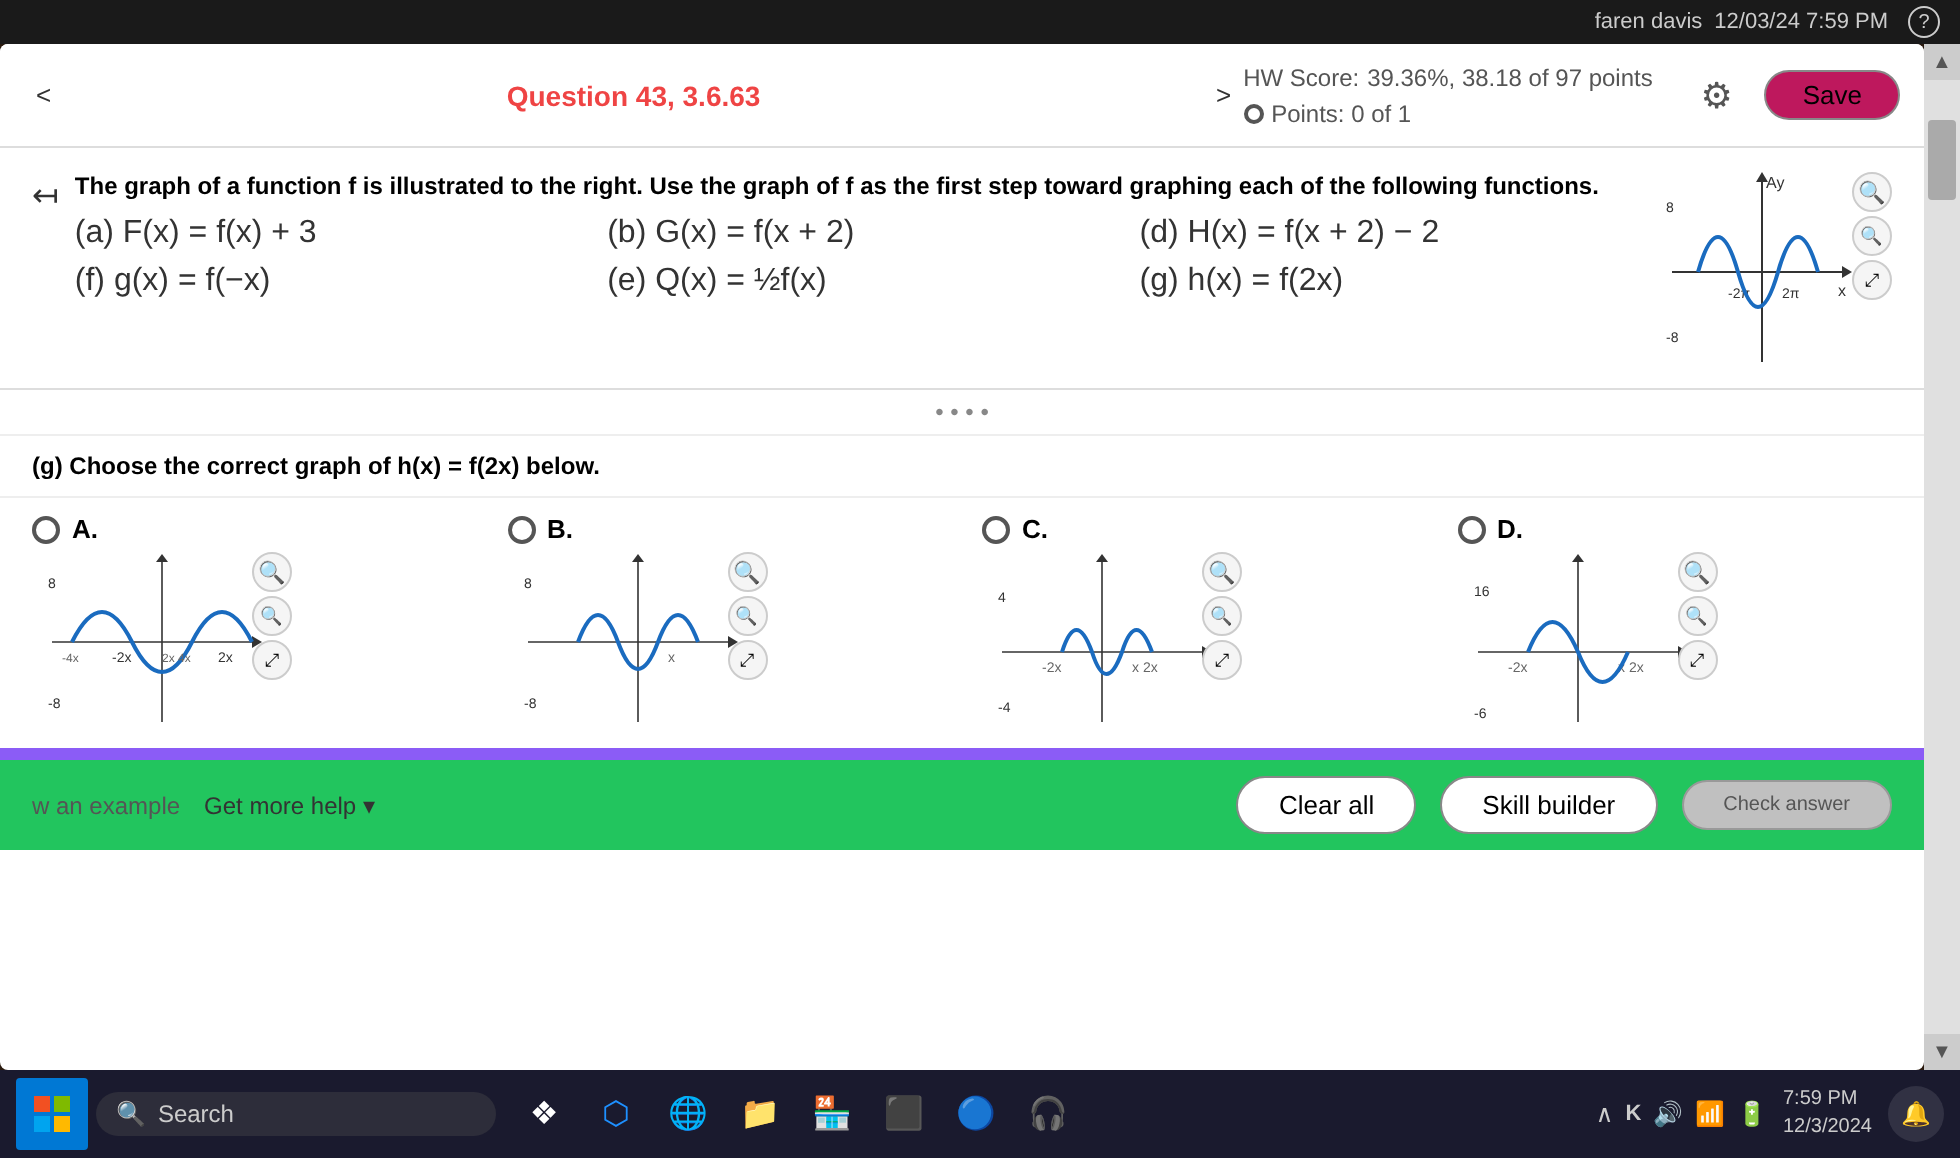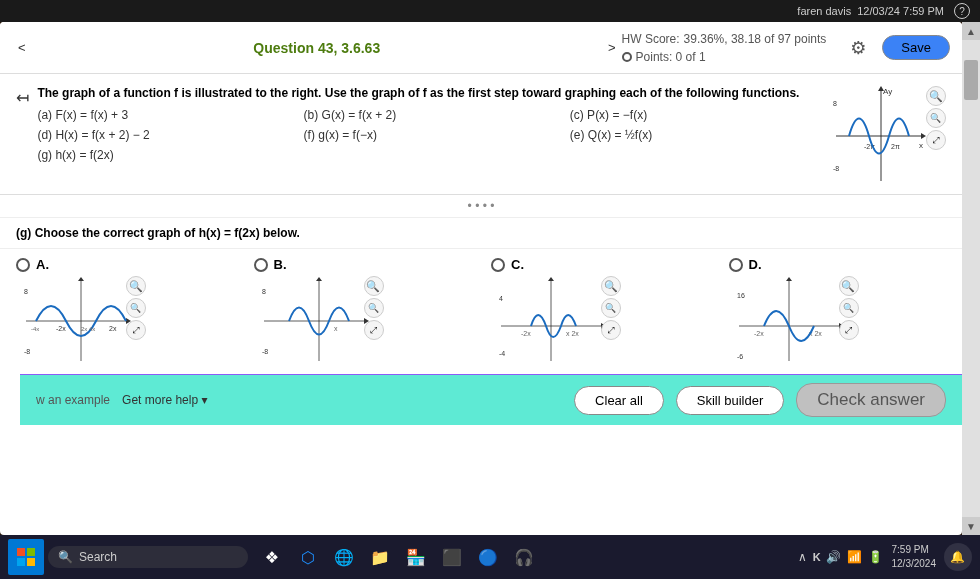--- a/index.html
+++ b/index.html
@@ -58,21 +58,21 @@
       height: 52px;
     }
     .nav-back {
       font-size: 13px; color: #333; cursor: pointer; padding: 0 6px;
     }
     .question-info {
       flex: 1;
       text-align: center;
     }
     .question-title {
-      font-weight: bold; font-size: 14px; color: #4d7c0f;
+      font-weight: bold; font-size: 14px; color: #ef4444;
     }
     .question-subtitle {
       font-size: 11px; color: #555;
     }
     .nav-forward {
       font-size: 13px; color: #333; cursor: pointer; padding: 0 6px;
     }
     .score-info {
       font-size: 12px; color: #555;
       line-height: 1.5;
@@ -88,21 +88,21 @@
     }
     .gear-btn {
       margin-left: 16px;
       width: 32px; height: 32px;
       background: none;
       border: none; cursor: pointer;
       font-size: 18px; color: #555;
     }
     .save-btn {
       margin-left: 8px;
-      background: #3b82f6;
+      background: #be185d;
       border: 1px solid #888;
       border-radius: 16px;
       padding: 4px 18px;
       font-size: 13px;
       cursor: pointer;
     }
 
     
     .problem-area {
       display: flex;
@@ -121,21 +121,21 @@
       font-size: 12px;
       margin-bottom: 8px;
     }
     .problem-functions {
       display: grid;
       grid-template-columns: repeat(3, 1fr);
       gap: 6px 20px;
       font-size: 12px;
     }
     .func-item {
-      font-size: 12px;
+      font-size: 16px;
       color: #333;
     }
     .graph-preview {
       width: 120px;
       height: 100px;
       position: relative;
       flex-shrink: 0;
       margin-left: 10px;
     }
     .zoom-controls {
@@ -215,24 +215,23 @@
       display: flex;
       flex-direction: column;
       gap: 2px;
     }
 
     
     .action-row {
       display: flex;
       align-items: center;
       padding: 8px 16px;
-      border-top: 1px solid #8b5cf6;
-      background: #5eead4;
+      border-top: 6px solid #8b5cf6;
+      background: #22c55e;
       gap: 12px;
-      margin-left: 20px;
     }
     .watch-example {
       font-size: 12px;
       color: #555;
       cursor: pointer;
       display: flex;
       align-items: center;
       gap: 4px;
     }
     .get-help {
@@ -255,21 +254,21 @@
       border-radius: 16px;
       padding: 6px 20px;
       font-size: 13px;
       cursor: pointer;
     }
     .check-answer-btn {
       background: #c0c0c0;
       border: 1px solid #999;
       border-radius: 16px;
       padding: 6px 20px;
-      font-size: 17px;
+      font-size: 10px;
       color: #555;
       cursor: pointer;
     }
 
     
     .taskbar {
       position: absolute;
       bottom: 0; left: 0; right: 0;
       height: 44px;
       background: #1a1a2e;
@@ -419,21 +418,20 @@
     <button class="save-btn">Save</button>
   </div>
 
   <div class="problem-area">
     <span class="back-btn">↤</span>
     <div class="problem-text">
       <div class="problem-main">The graph of a function f is illustrated to the right. Use the graph of f as the first step toward graphing each of the following functions.</div>
       <div class="problem-functions">
         <span class="func-item">(a) F(x) = f(x) + 3</span>
         <span class="func-item">(b) G(x) = f(x + 2)</span>
-        <span class="func-item">(c) P(x) = −f(x)</span>
         <span class="func-item">(d) H(x) = f(x + 2) − 2</span>
         <span class="func-item">(f) g(x) = f(−x)</span>
         <span class="func-item">(e) Q(x) = ½f(x)</span>
         <span class="func-item">(g) h(x) = f(2x)</span>
       </div>
     </div>
 
     <div class="graph-preview">
       <svg class="graph-svg" viewBox="0 0 110 100">
 

